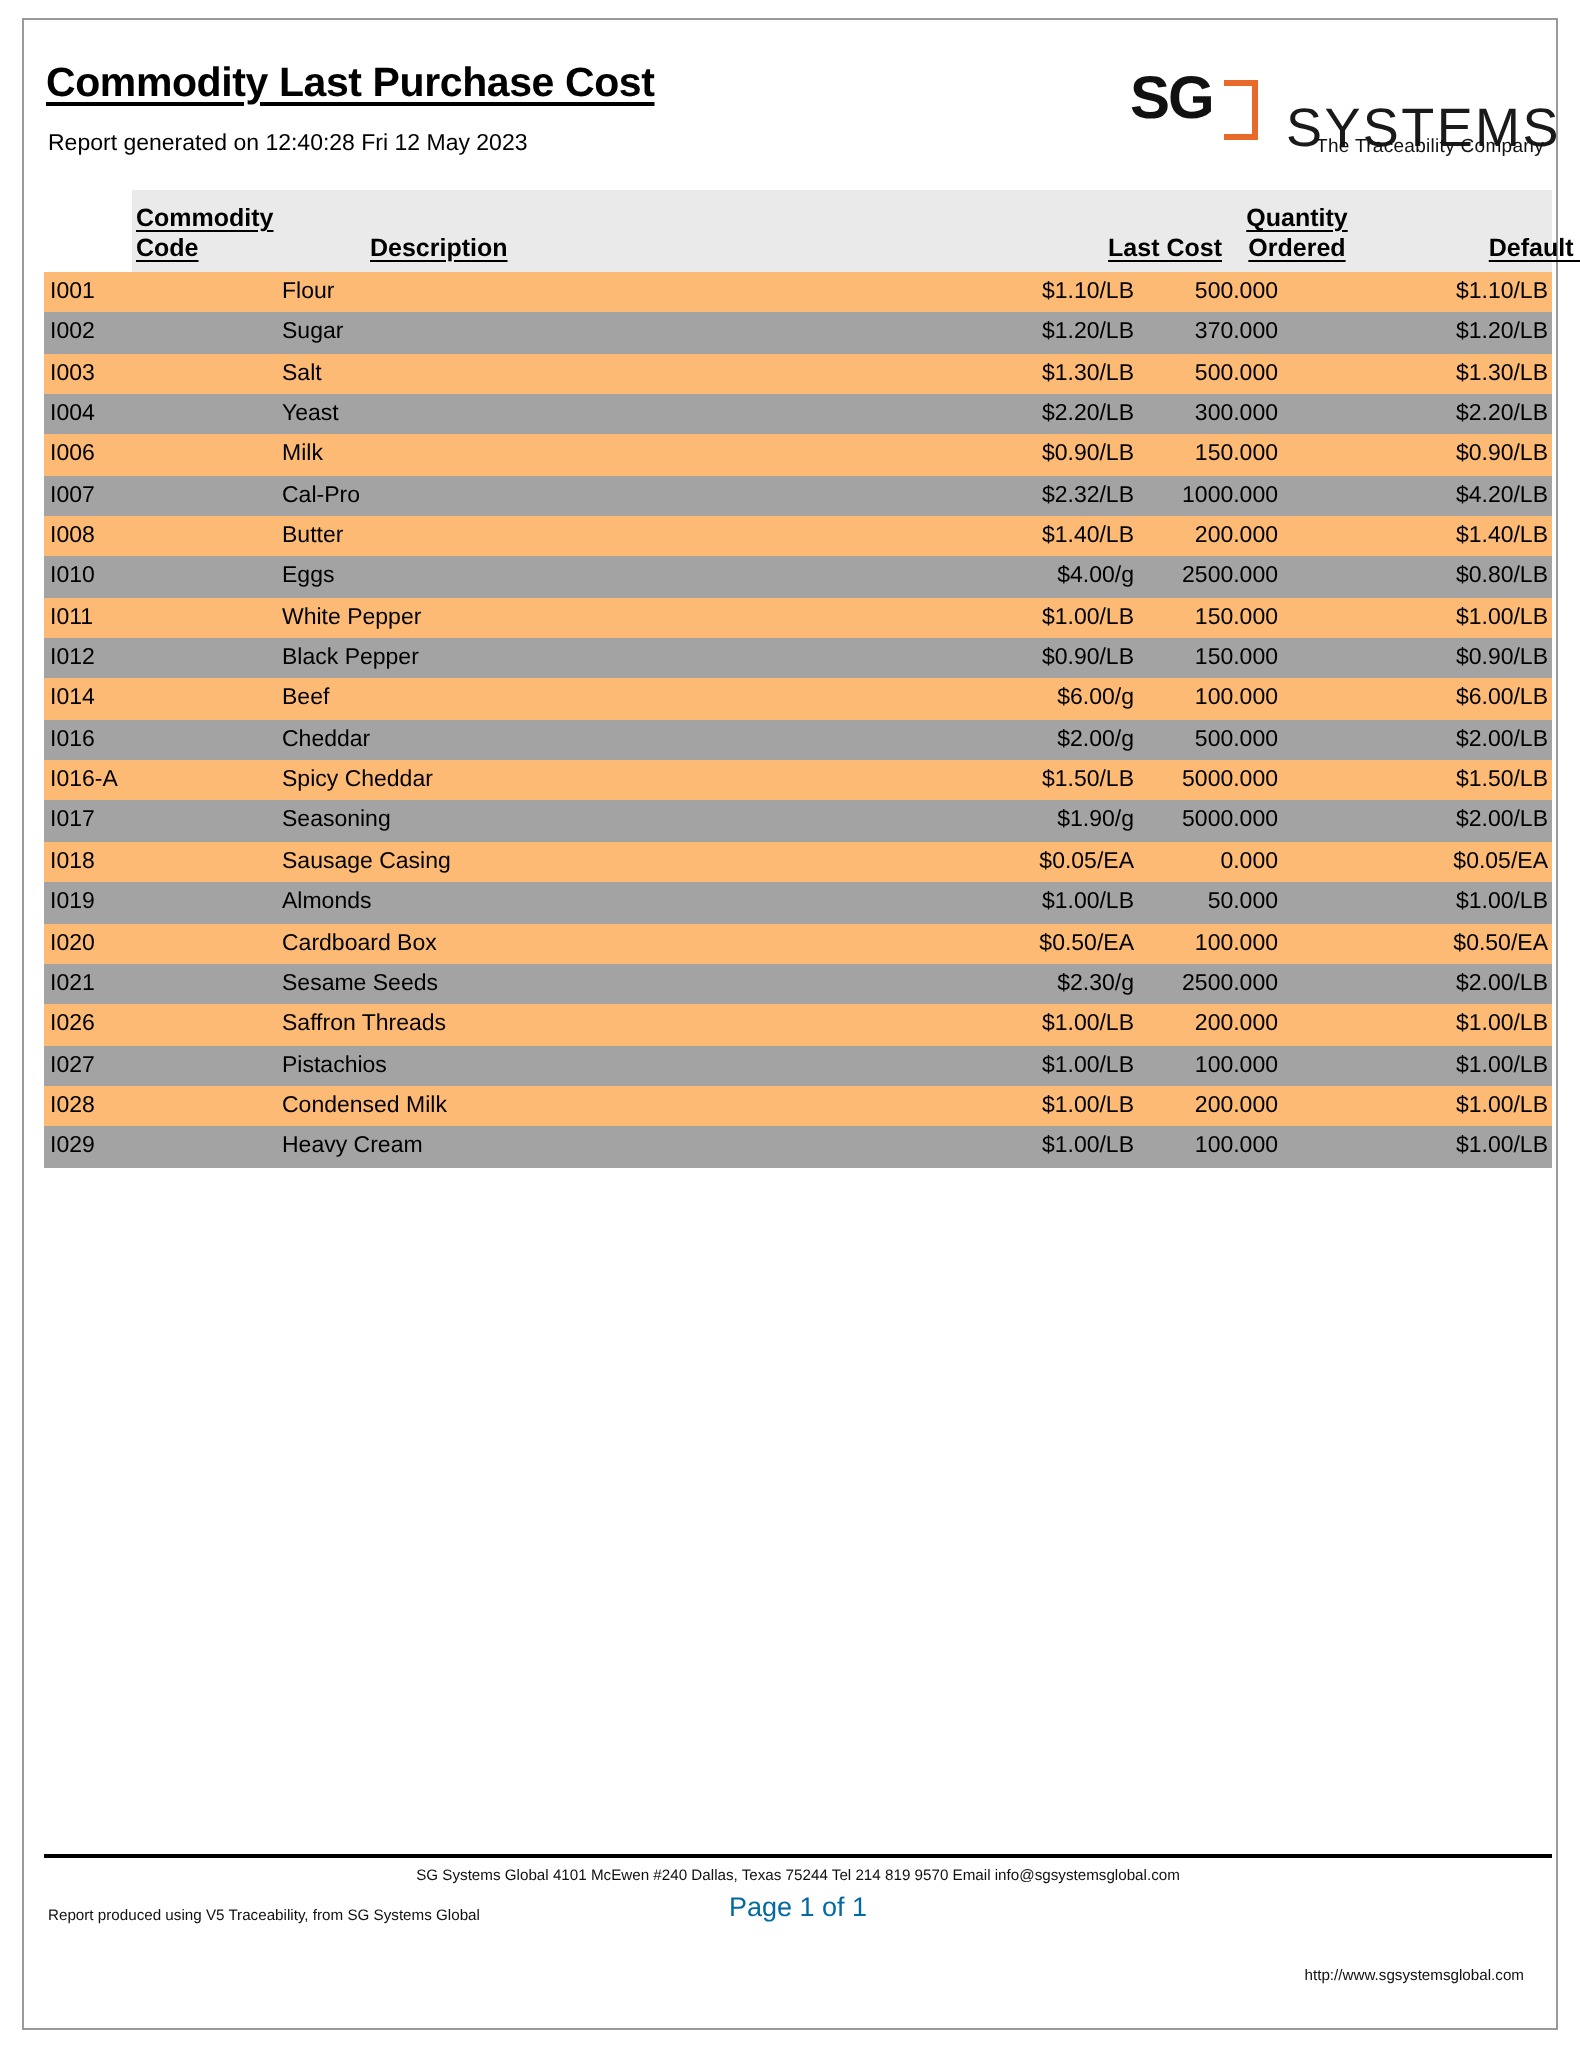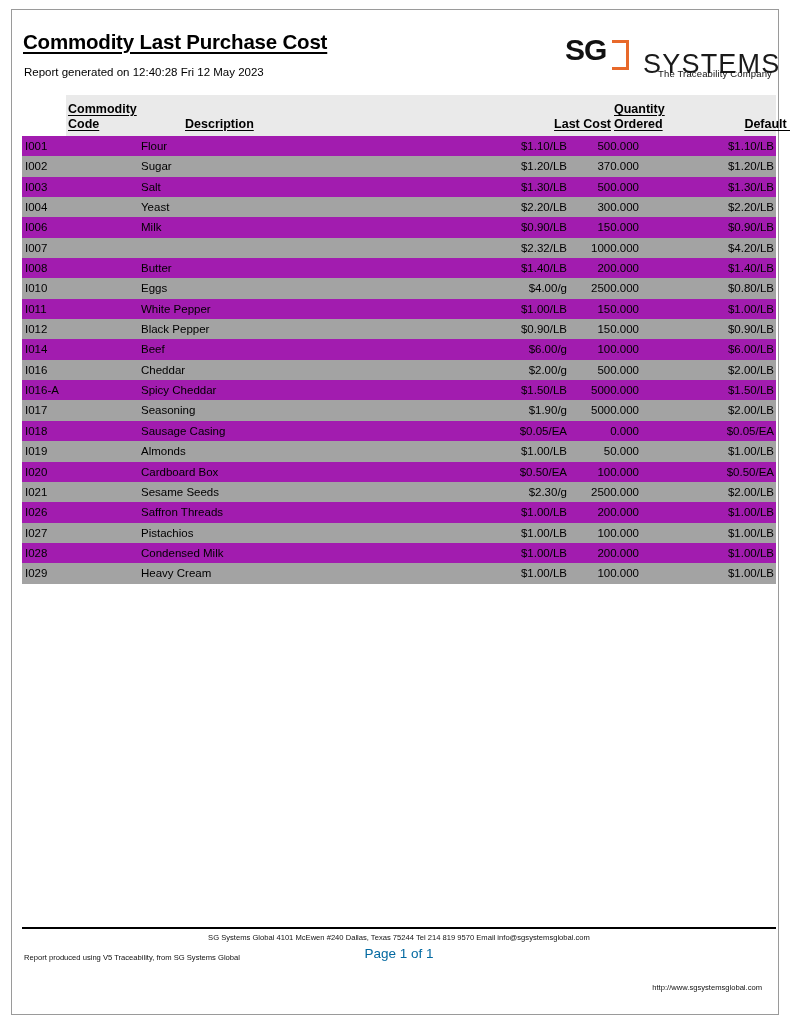--- a/index.html
+++ b/index.html
@@ -136,30 +136,30 @@
     font-weight: bold;
     line-height: 15px;
   }
   .th u, .th .ul {
     text-decoration: underline;
     text-underline-offset: 2px;
   }
   .th-commodity { left: 2px; top: 7px; width: 110px; }
   .th-description { left: 119px; top: 22px; }
   .th-lastcost { left: 400px; top: 22px; width: 145px; text-align: right; }
-  .th-qty { left: 548px; top: 7px; width: 69px; }
+  .th-qty { left: 548px; top: 7px; width: 69px; text-align: center; }
   .th-defaultcost { left: 625px; top: 22px; width: 127px; text-align: right; }
 
   .tbody { position: relative; }
   .row {
     position: relative;
     height: 20.35px;
     background: #a3a3a3;
   }
-  .row.alt { background: #a21caf; }
+  .row.alt { background: #fdba74; }
   .cell {
     position: absolute;
     top: 3px;
     font-size: 11.5px;
     line-height: 14px;
     white-space: nowrap;
   }
   .c-code { left: 3px; width: 112px; text-align: left; }
   .c-desc { left: 119px; width: 270px; text-align: left; }
   .c-cost { left: 370px; width: 175px; text-align: right; }
@@ -297,20 +297,21 @@
           </div>
           <div class="row alt">
             <div class="cell c-code">I006</div>
             <div class="cell c-desc">Milk</div>
             <div class="cell c-cost">$0.90/LB</div>
             <div class="cell c-qty">150.000</div>
             <div class="cell c-default">$0.90/LB</div>
           </div>
           <div class="row">
             <div class="cell c-code">I007</div>
+            <div class="cell c-desc">Cal-Pro</div>
             <div class="cell c-cost">$2.32/LB</div>
             <div class="cell c-qty">1000.000</div>
             <div class="cell c-default">$4.20/LB</div>
           </div>
           <div class="row alt">
             <div class="cell c-code">I008</div>
             <div class="cell c-desc">Butter</div>
             <div class="cell c-cost">$1.40/LB</div>
             <div class="cell c-qty">200.000</div>
             <div class="cell c-default">$1.40/LB</div>

